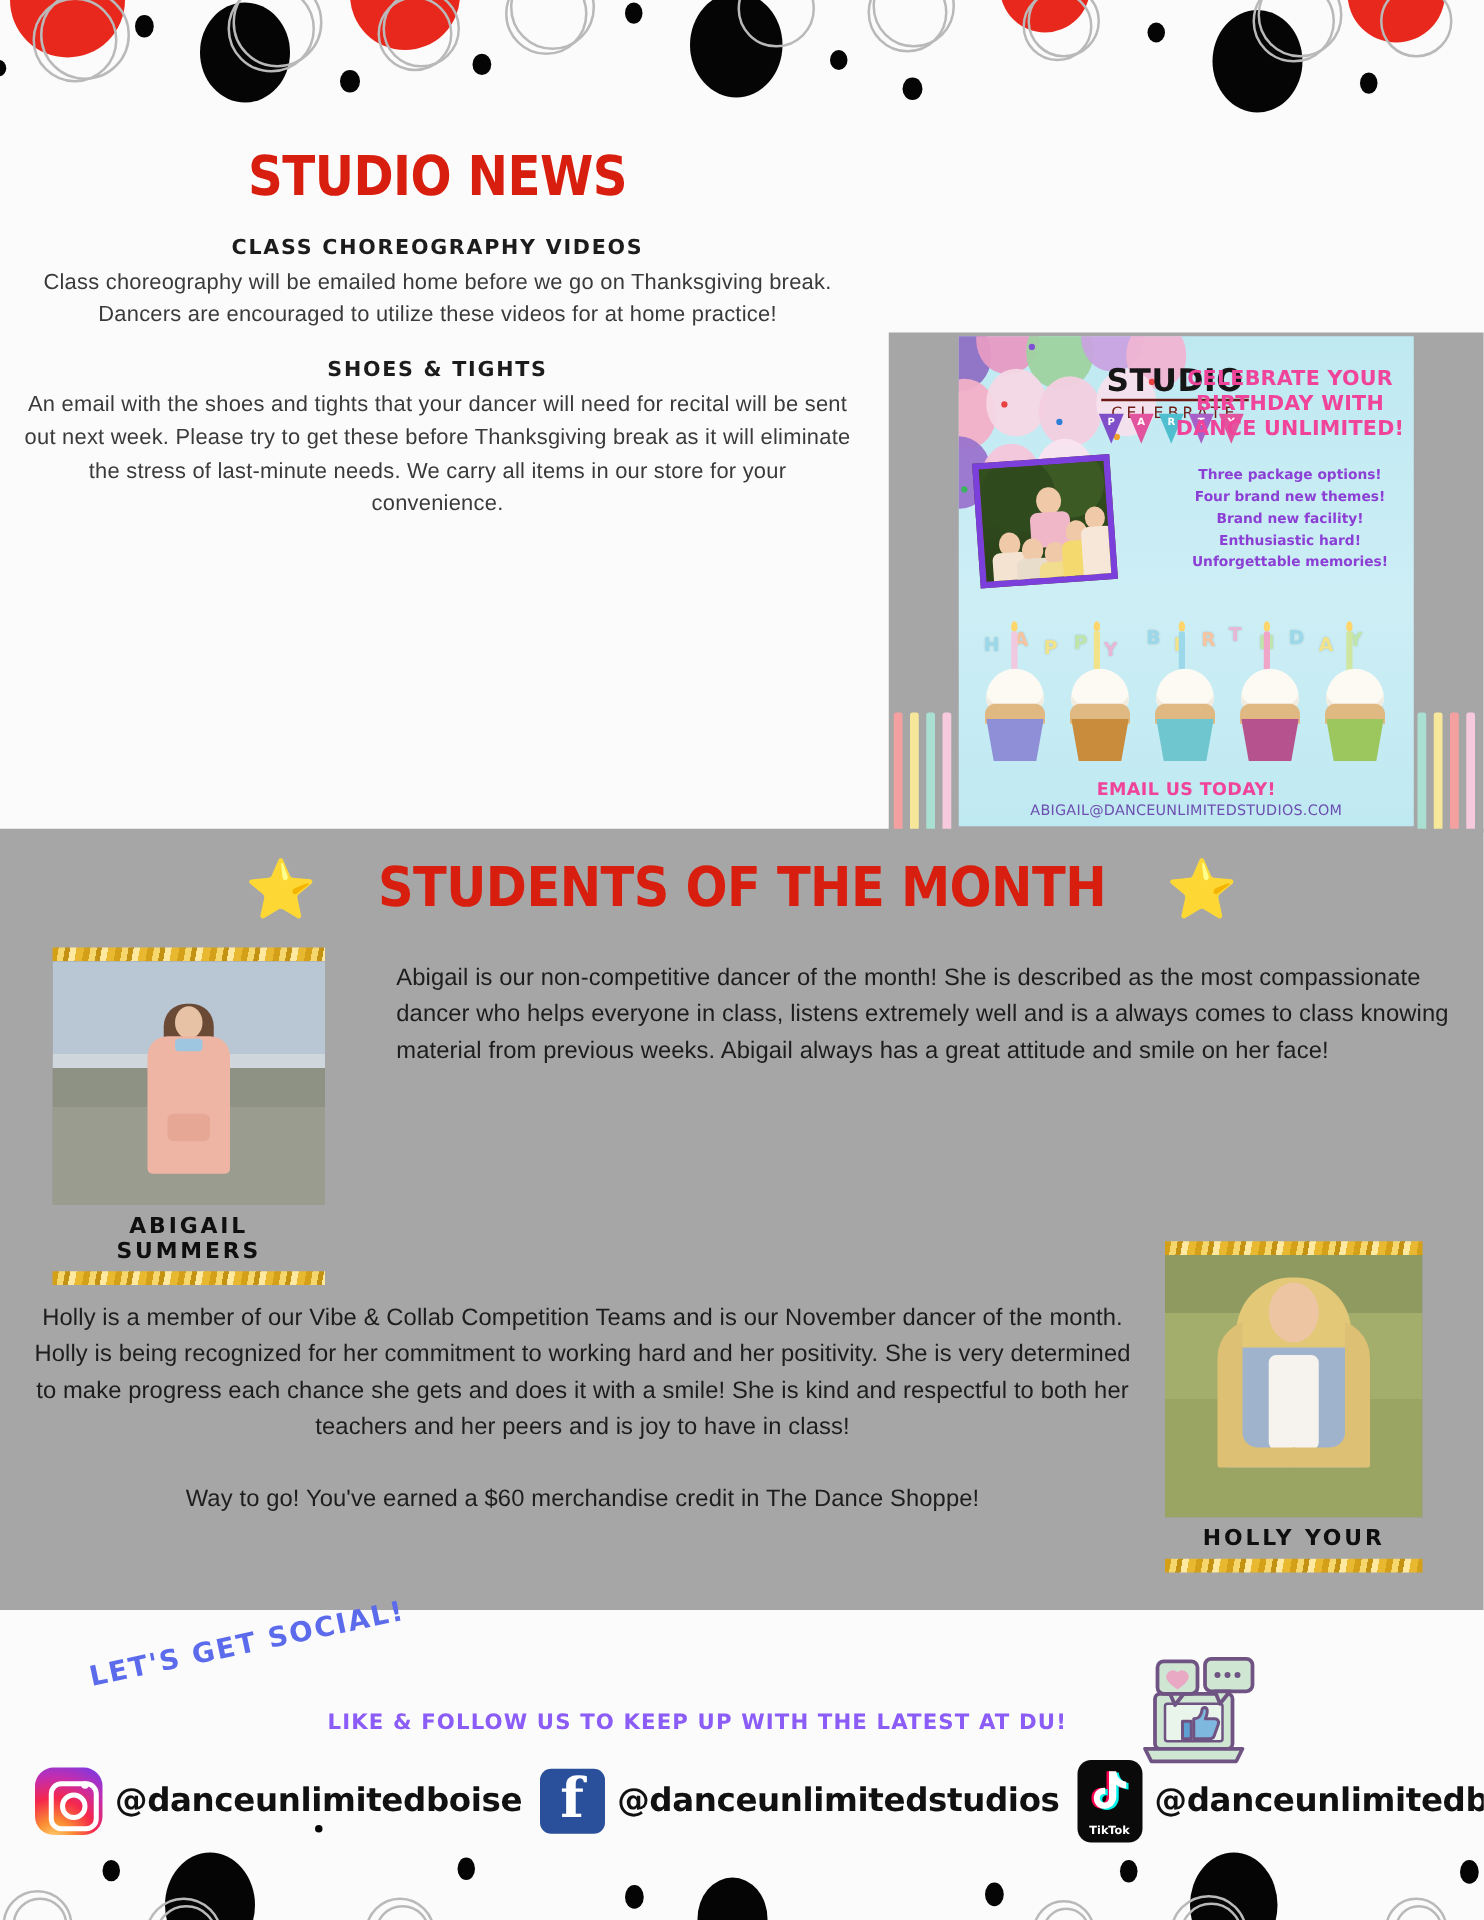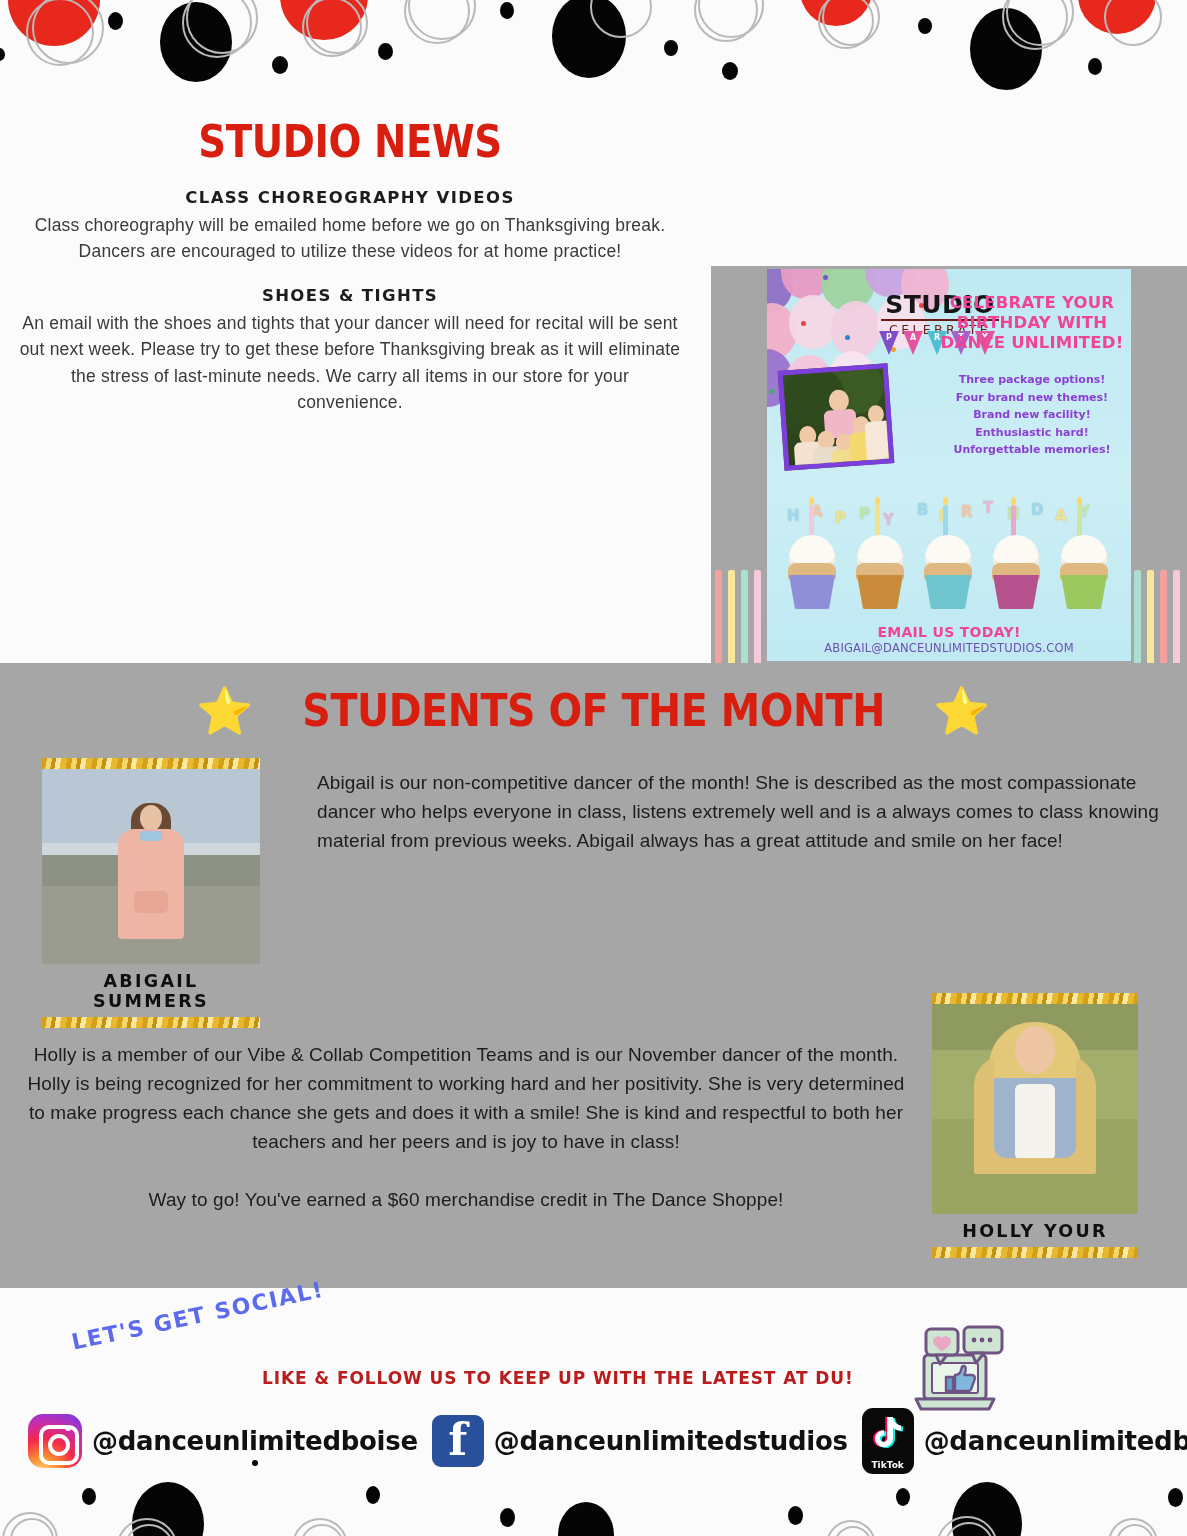--- a/index.html
+++ b/index.html
@@ -166,21 +166,21 @@
   .social { position: absolute; top: 1288px; left: 0; width: 1187px; height: 172px; background: #fbfbfb; }
   .lets-social {
     position: absolute; top: 1330px; left: 72px;
     font-family: "DejaVu Sans", sans-serif; font-weight: 700;
     font-size: 22px; letter-spacing: 1.6px; color: #5b6bec;
     transform: rotate(-12deg); transform-origin: left center;
   }
   .follow-line {
     position: absolute; top: 1368px; left: 262px;
     font-family: "DejaVu Sans", sans-serif; font-weight: 700;
-    font-size: 17px; letter-spacing: 0.9px; color: #b91c1c;
+    font-size: 17px; letter-spacing: 0.9px; color: #8b5cf6;
   }
   .handles { position: absolute; top: 1408px; left: 28px; width: 1140px; display: flex; align-items: center; }
   .handle-txt {
     font-family: "DejaVu Sans", sans-serif; font-weight: 700;
     font-size: 26px; letter-spacing: -0.3px; color: #111; margin: 0 14px 0 10px;
   }
   .ig-icon {
     width: 54px; height: 54px; border-radius: 15px;
     background: radial-gradient(circle at 28% 108%, #ffd87a 0%, #fa8e32 22%, #f5274c 48%, #c42dae 72%, #6a3df0 100%);
     position: relative; flex: none;

